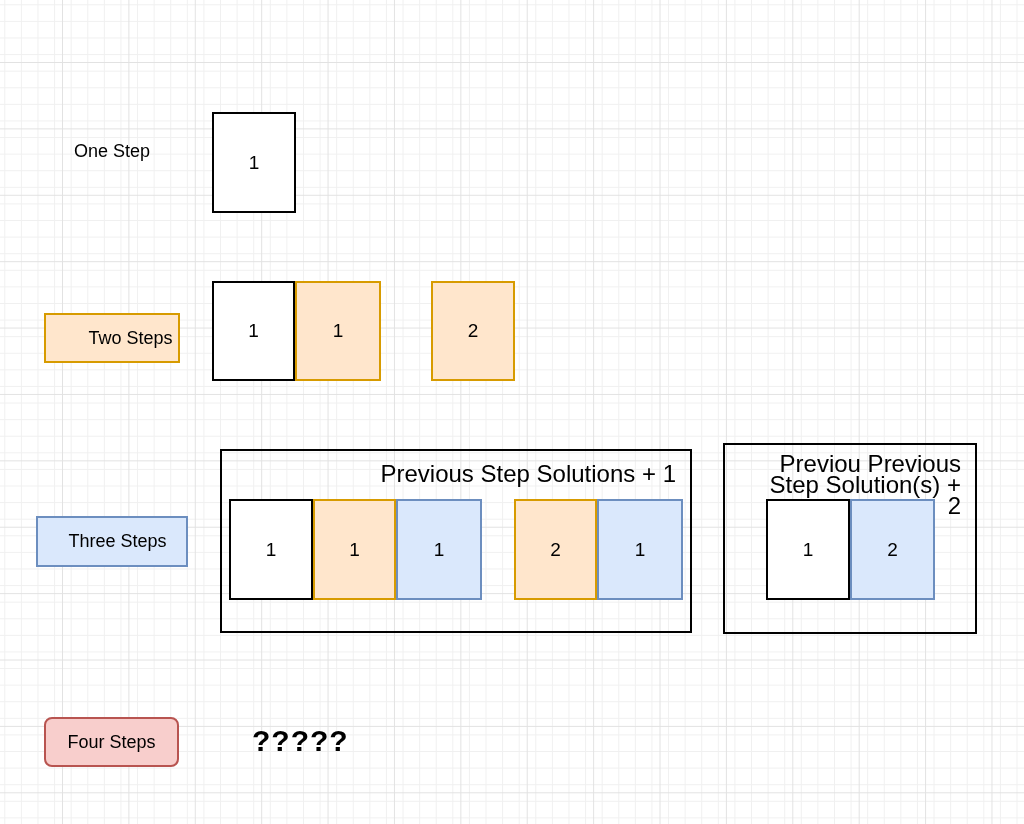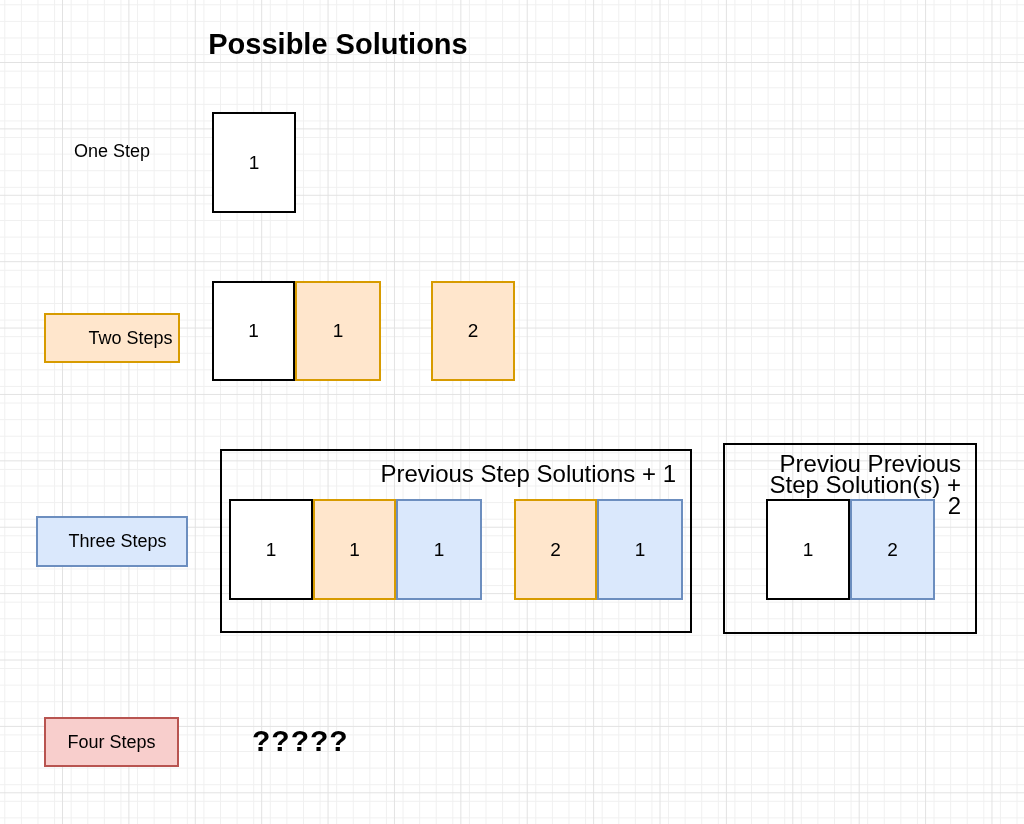--- a/index.html
+++ b/index.html
@@ -49,21 +49,20 @@
   }
   .qmarks{
     font-size:30px;font-weight:700;letter-spacing:1px;white-space:nowrap;
   }
 </style>
 </head>
 <body>
 
 <div id="canvas">
 
-  <div class="abs title" style="left:200px;top:28px;width:276px;">Possible Solutions</div>
 
   <div class="abs plain-label" style="left:56px;top:141px;width:112px;">One Step</div>
   <div class="abs cell white" style="left:212px;top:112px;width:84px;height:101px;">
     <span>1</span>
   </div>
 
   <div class="abs tag orange" style="left:44px;top:313px;width:136px;height:50px;">
     <span>Two Steps</span>
   </div>
   <div class="abs cell white" style="left:212px;top:281px;width:83px;height:100px;">
@@ -102,18 +101,18 @@
   <div class="abs group" style="left:723px;top:443px;width:254px;height:191px;">
     <div class="group-title" style="margin-top:8px;padding-left:28px;">Previou Previous Step Solution(s) + 2</div>
   </div>
   <div class="abs cell white" style="left:766px;top:499px;width:84px;height:101px;">
     <span>1</span>
   </div>
   <div class="abs cell blue" style="left:850px;top:499px;width:85px;height:101px;">
     <span>2</span>
   </div>
 
-  <div class="abs tag red" style="left:44px;top:717px;width:135px;height:50px;">
+  <div class="abs tag red" style="left:44px;top:717px;width:135px;height:50px;border-radius:8px;">
     <span>Four Steps</span>
   </div>
   <div class="abs qmarks" style="left:252px;top:724px;">?????</div>
 
 </div>
 
 </body></html>

